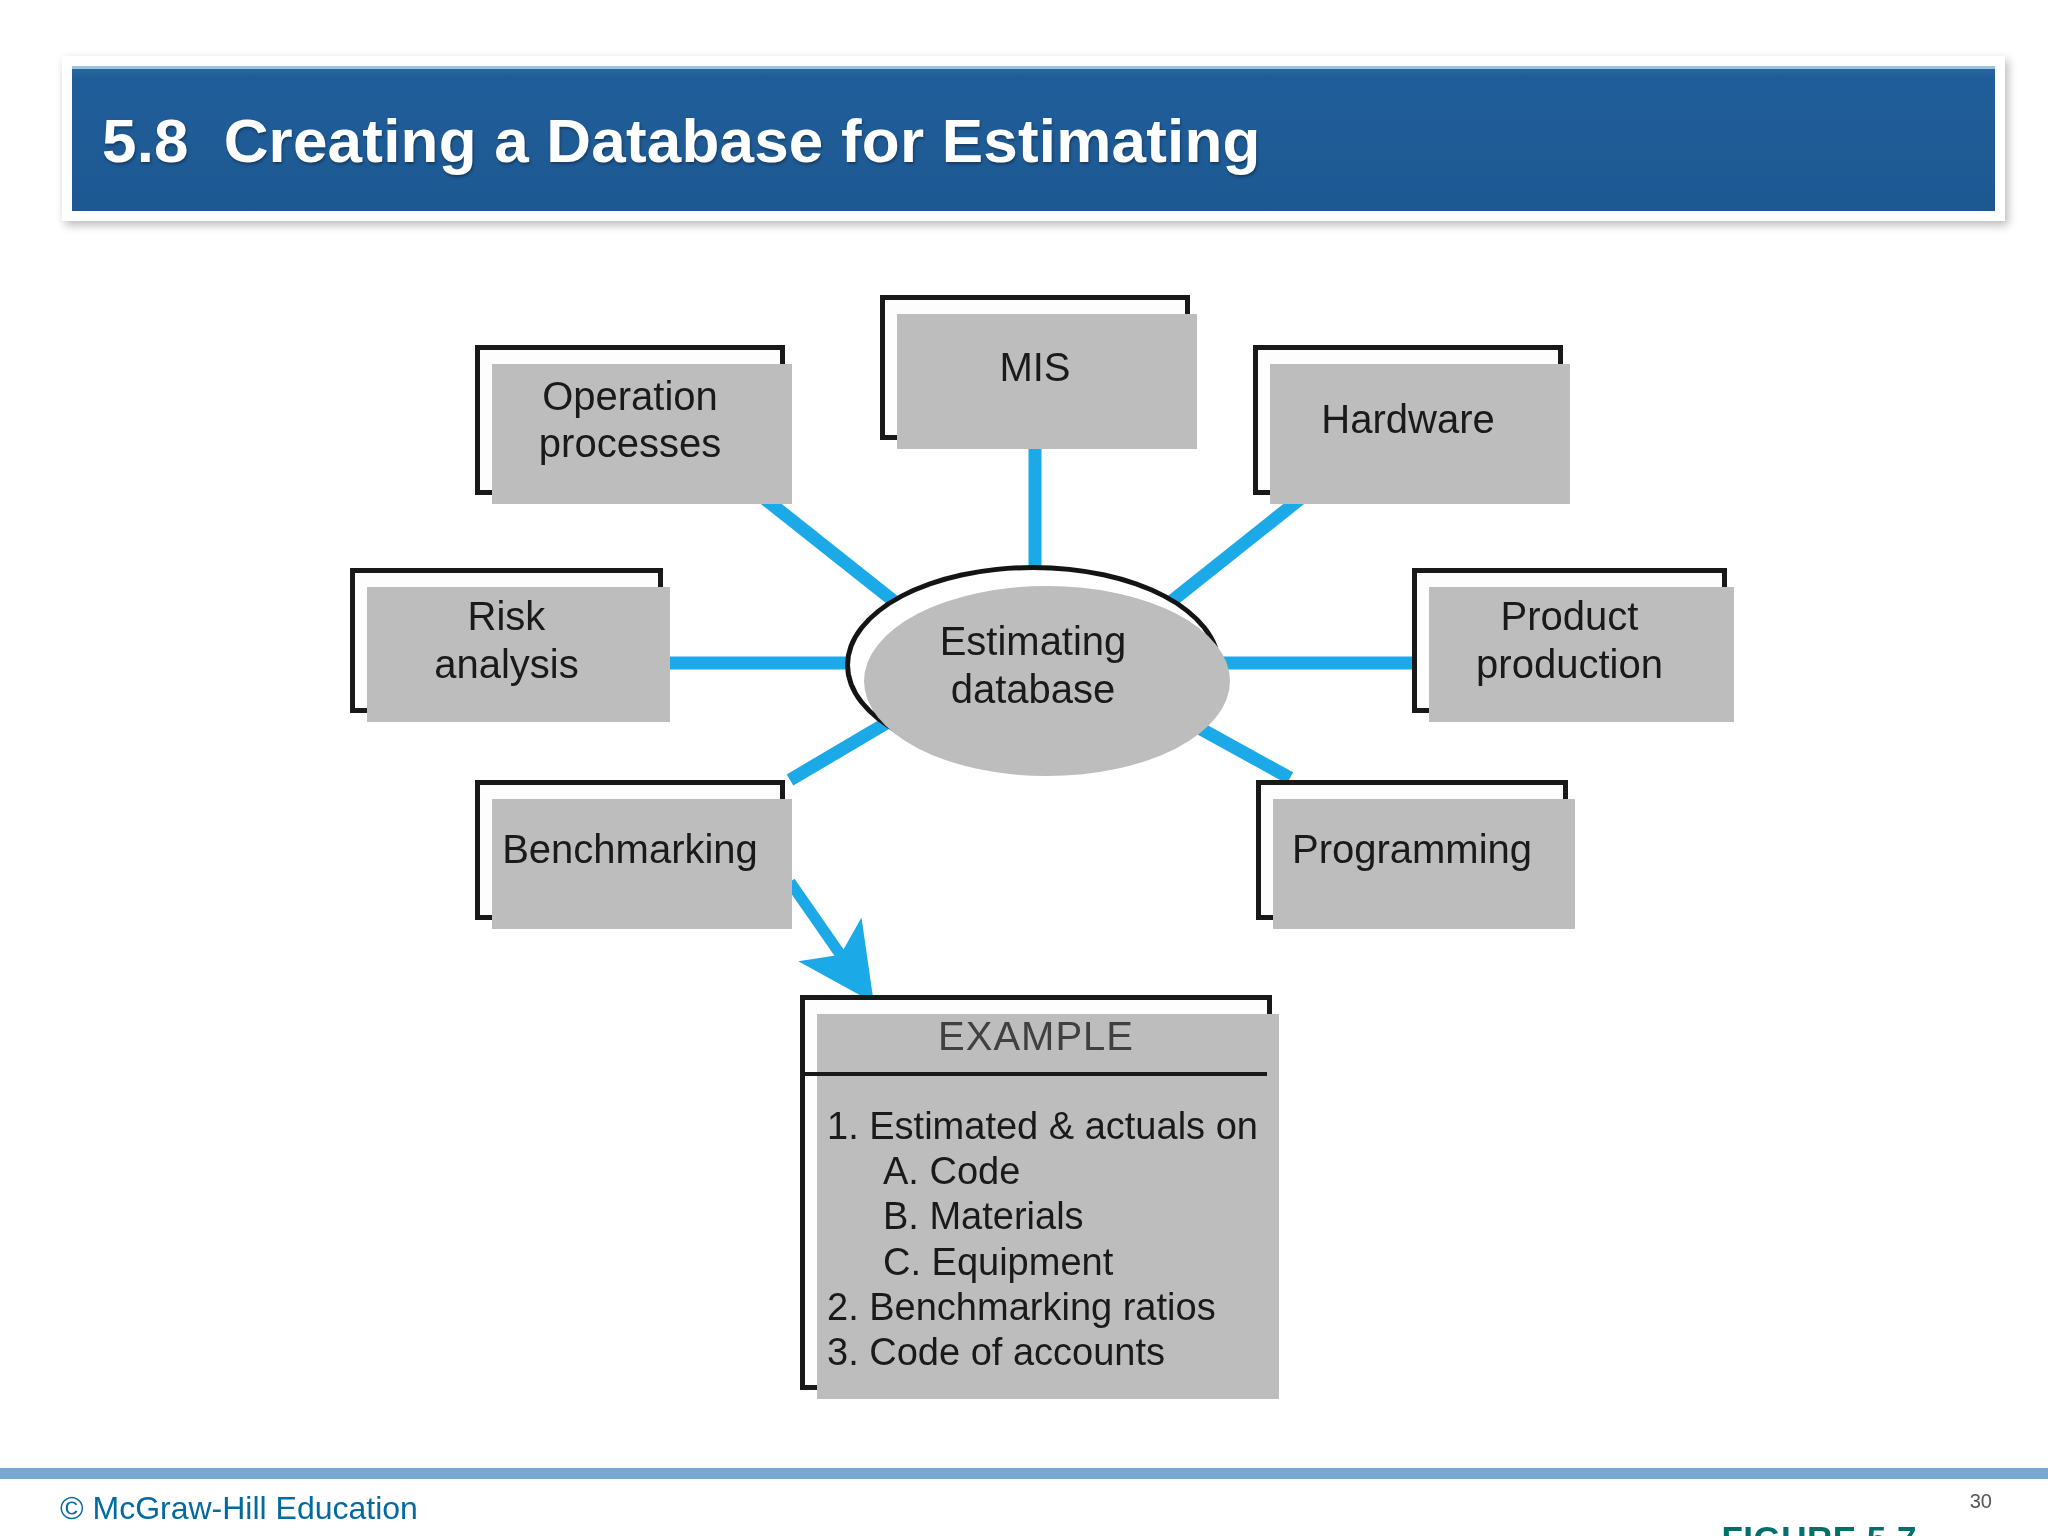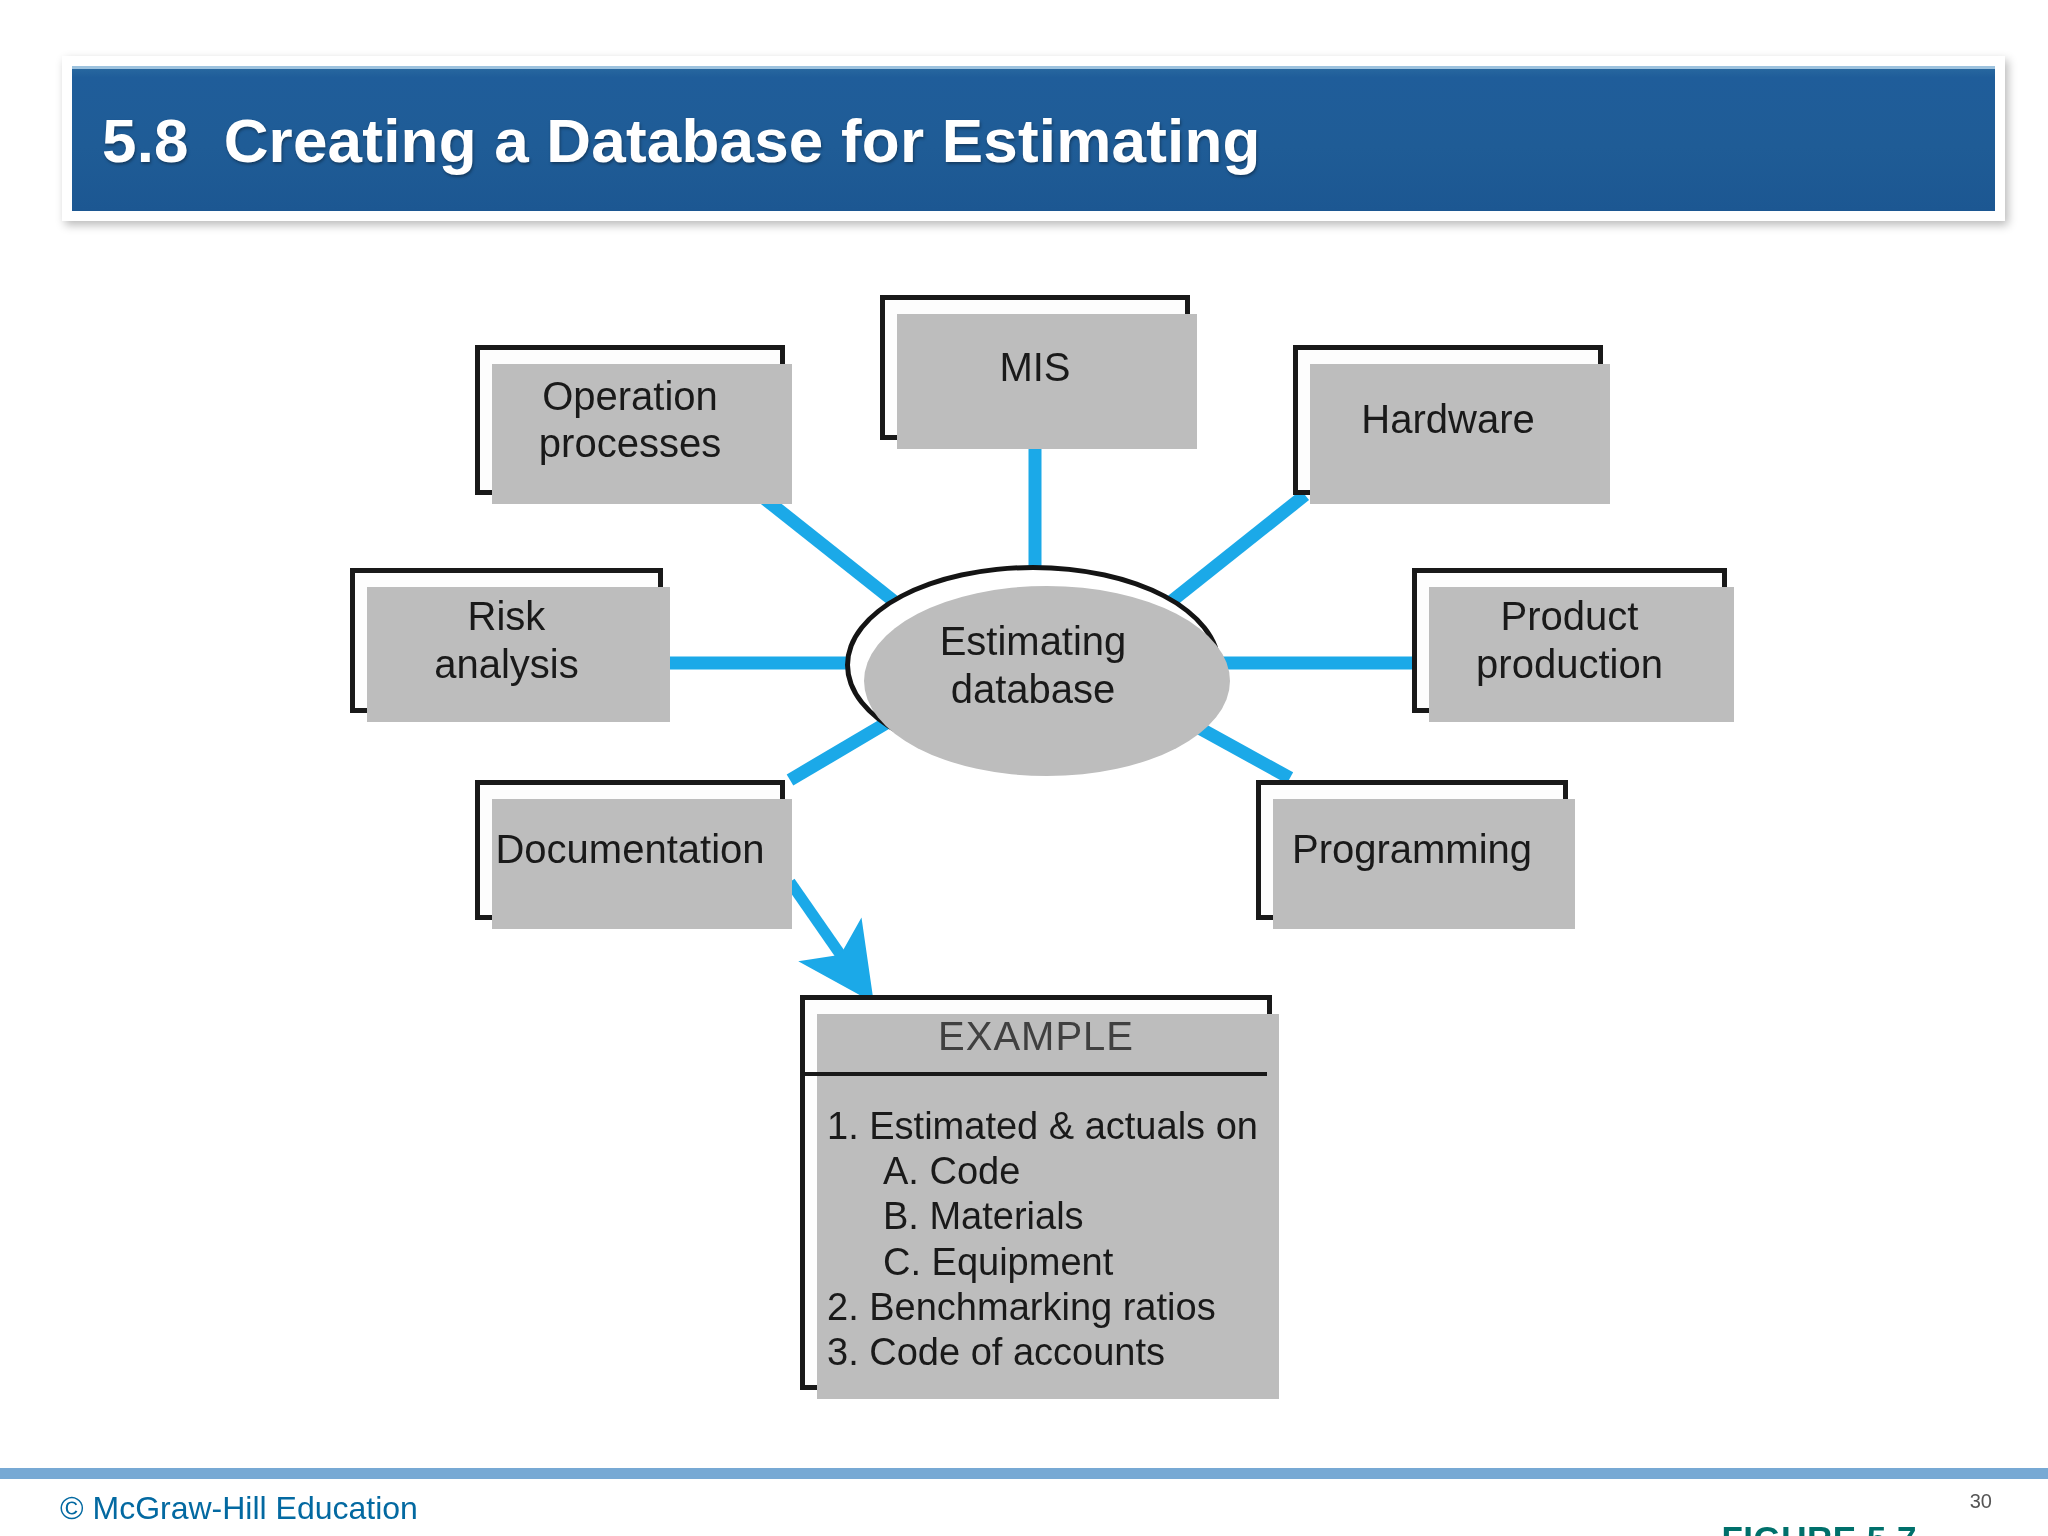--- a/index.html
+++ b/index.html
@@ -235,36 +235,36 @@
 
   <div class="node-box" style="left:475px; top:95px; width:310px; height:150px;">
     <span class="node-label">Operation
 processes</span>
   </div>
 
   <div class="node-box" style="left:880px; top:45px; width:310px; height:145px;">
     <span class="node-label">MIS</span>
   </div>
 
-  <div class="node-box" style="left:1293px; top:95px; width:310px; height:150px;">
+  <div class="node-box" style="left:1253px; top:95px; width:310px; height:150px;">
     <span class="node-label">Hardware</span>
   </div>
 
   <div class="node-box" style="left:350px; top:318px; width:313px; height:145px;">
     <span class="node-label">Risk
 analysis</span>
   </div>
 
   <div class="node-box" style="left:1412px; top:318px; width:315px; height:145px;">
     <span class="node-label">Product
 production</span>
   </div>
 
   <div class="node-box" style="left:475px; top:530px; width:310px; height:140px;">
-    <span class="node-label">Documentation</span>
+    <span class="node-label">Benchmarking</span>
   </div>
 
   <div class="node-box" style="left:1256px; top:530px; width:312px; height:140px;">
     <span class="node-label">Programming</span>
   </div>
 
   <div id="ellipse-node">
     <span id="ellipse-label">Estimating
 database</span>
   </div>

